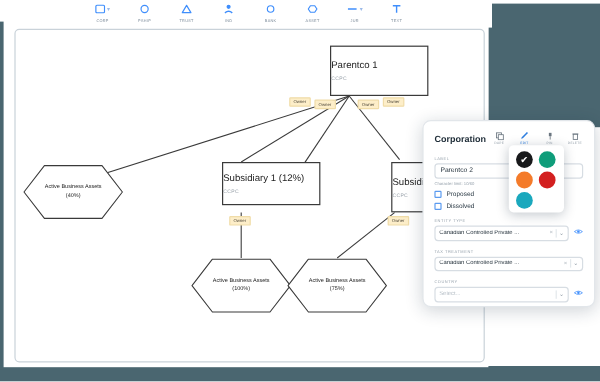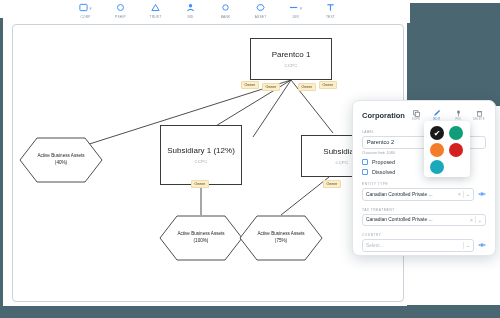--- a/index.html
+++ b/index.html
@@ -53,22 +53,23 @@
     position:absolute; left:9px; top:24px; width:392px; height:278px;
     background:#ffffff;
     border:1px solid #c9d2d9; border-radius:4px;
     overflow:hidden;
   }
   #edges { position:absolute; left:0; top:0; width:392px; height:278px; }
 
   
   .node-rect {
     position:absolute; background:#ffffff; border:1px solid #3a3a3a;
-    display:flex; flex-direction:column; align-items:center;
+    display:flex; flex-direction:column; align-items:flex-start;
     justify-content:center;
+    margin-left:25px;
   }
   .node-rect .n-title { font-size:8px; color:#1d1d1d; }
   .node-rect .n-sub { font-size:4.2px; color:#9aa3ab; margin-top:4px; letter-spacing:.3px; }
 
   .hex { position:absolute; }
   .hex .hex-text {
     position:absolute; left:0; top:0; width:100%; height:100%;
     display:flex; flex-direction:column; align-items:center; justify-content:center;
     font-size:4.6px; color:#1d1d1d; text-align:center; line-height:1.45;
   }
@@ -257,21 +258,21 @@
     <div class="node-rect" style="left:237px; top:13px; width:82px; height:42px;">
       <div class="n-title">Parentco 1</div>
       <div class="n-sub">CCPC</div>
     </div>
 
     <div class="owner-badge" style="left:228px; top:56px;">Owner</div>
     <div class="owner-badge" style="left:249px; top:58px;">Owner</div>
     <div class="owner-badge" style="left:285px; top:58px;">Owner</div>
     <div class="owner-badge" style="left:306px; top:56px;">Owner</div>
 
-    <div class="node-rect" style="left:147px; top:100px; width:82px; height:60px;">
+    <div class="node-rect" style="left:147px; top:110px; width:82px; height:36px;">
       <div class="n-title">Subsidiary 1 (12%)</div>
       <div class="n-sub">CCPC</div>
     </div>
     <div class="owner-badge" style="left:178px; top:155px;">Owner</div>
 
     <div class="node-rect" style="left:288px; top:110px; width:82px; height:42px;">
       <div class="n-title">Subsidiary</div>
       <div class="n-sub">CCPC</div>
     </div>
     <div class="owner-badge" style="left:310px; top:155px;">Owner</div>

